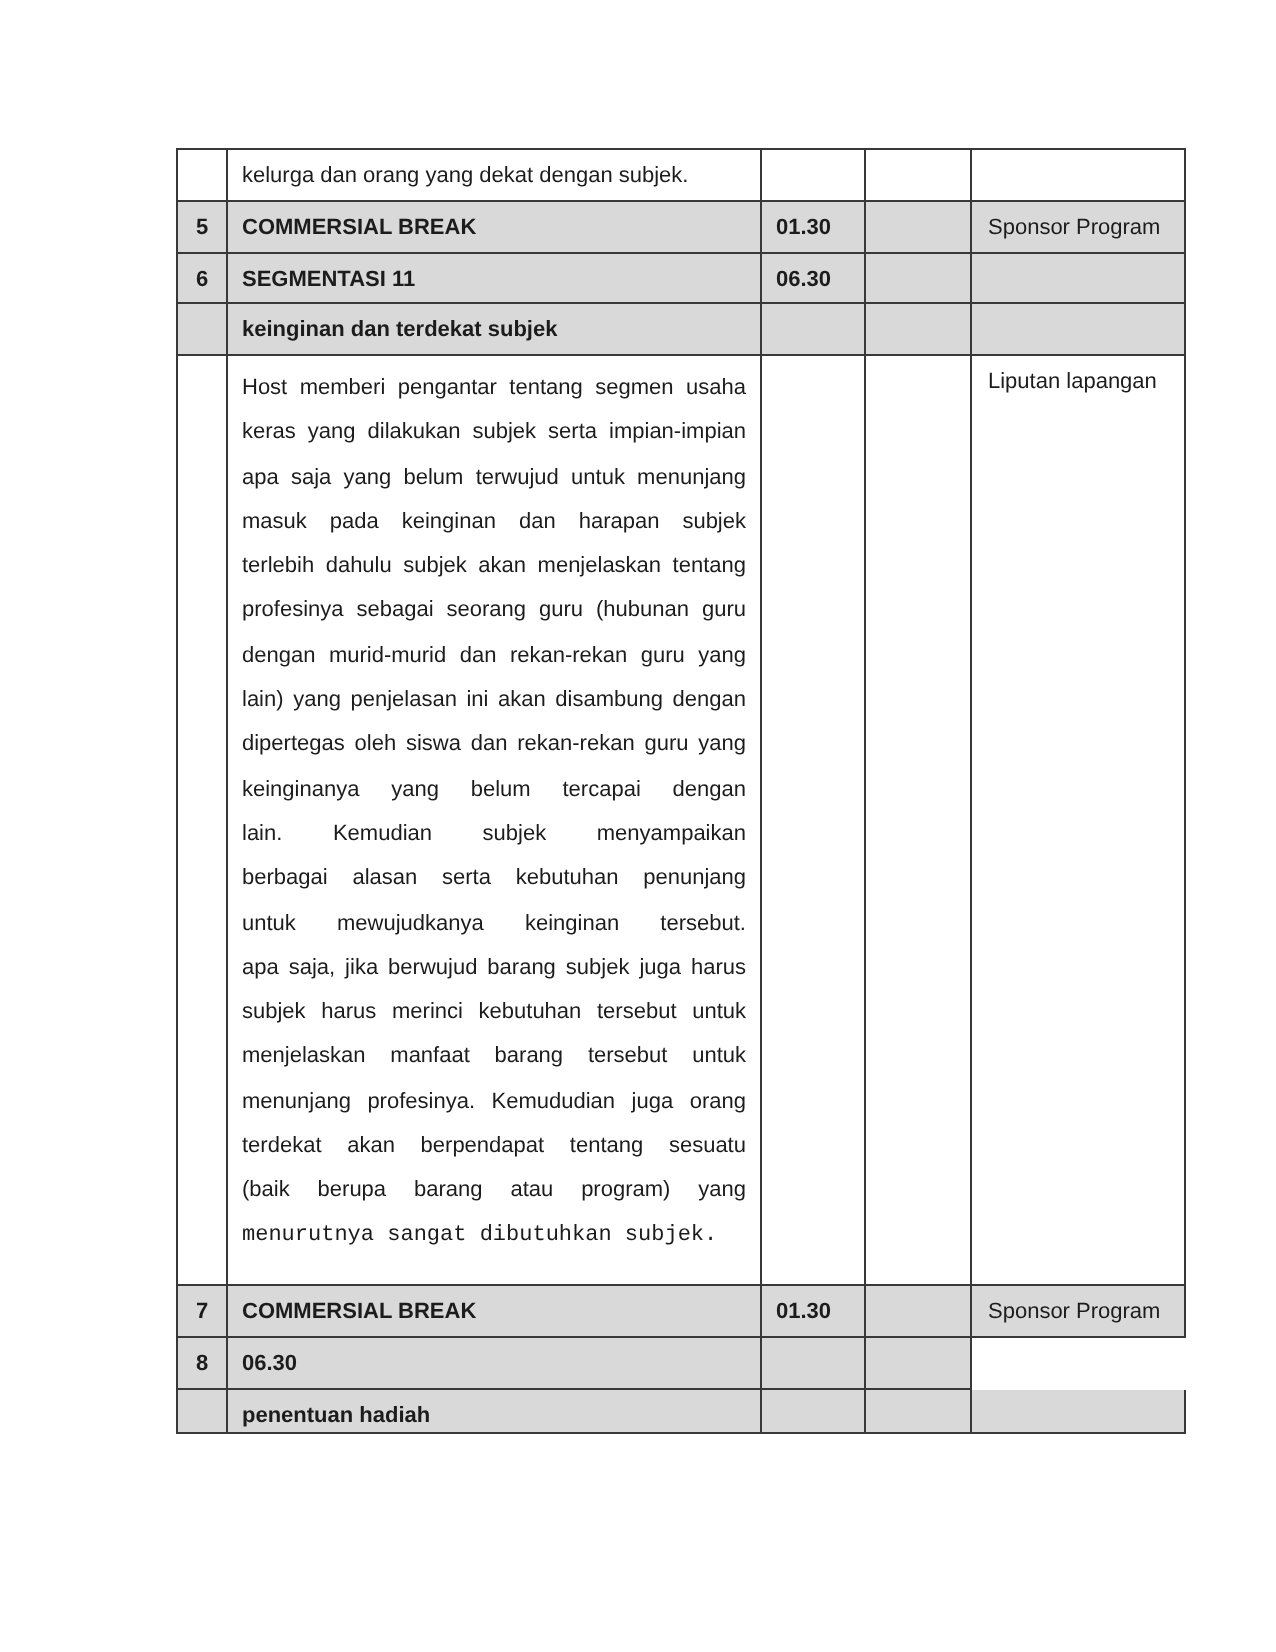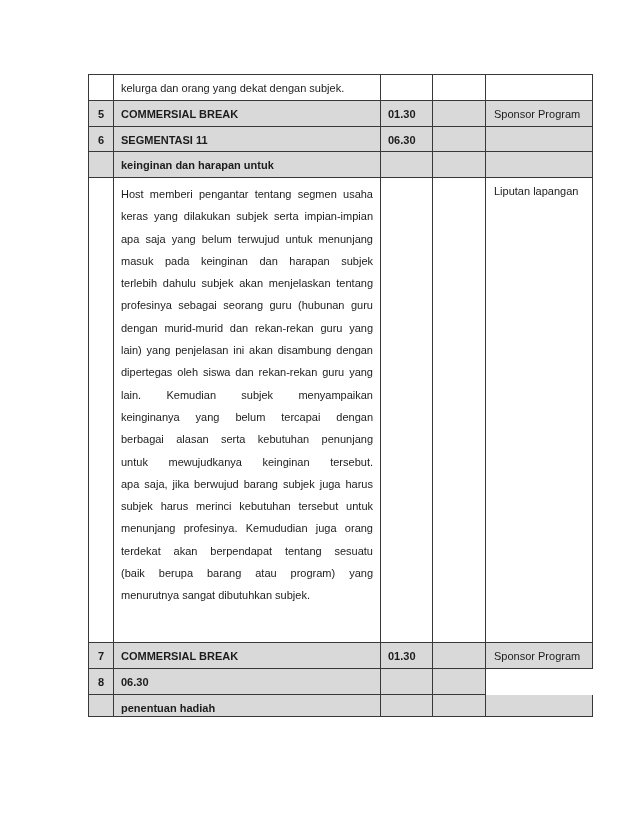--- a/index.html
+++ b/index.html
@@ -57,20 +57,21 @@
   .para-line{
     line-height:22.3px;
     height:22.3px;
     text-align:justify;
     text-align-last:justify;
     white-space:nowrap;
     overflow:hidden;
   }
   .para-line.last{
     text-align-last:left;
+    font-family:Liberation Mono, monospace;
   }
 </style>
 </head>
 <body>
 
 <div class="page">
   <div class="doc-table">
 
     <div class="trow h26">
       <div class="cell no-cell"></div>
@@ -91,44 +92,45 @@
     <div class="trow h25 shaded boldrow">
       <div class="cell no-cell">6</div>
       <div class="cell desc-cell">SEGMENTASI 11</div>
       <div class="cell dur-cell">06.30</div>
       <div class="cell spare-cell"></div>
       <div class="cell notes-cell"></div>
     </div>
 
     <div class="trow h26 shaded boldrow">
       <div class="cell no-cell"></div>
-      <div class="cell desc-cell">keinginan dan harapan untuk</div>
+      <div class="cell desc-cell">keinginan dan terdekat subjek</div>
       <div class="cell dur-cell"></div>
       <div class="cell spare-cell"></div>
       <div class="cell notes-cell"></div>
     </div>
 
     <div class="trow hpara">
       <div class="cell no-cell"></div>
       <div class="cell desc-cell para-cell">
           <div class="para-line">Host memberi pengantar tentang segmen usaha</div>
           <div class="para-line">keras yang dilakukan subjek serta impian-impian</div>
           <div class="para-line">apa saja yang belum terwujud untuk menunjang</div>
           <div class="para-line">masuk pada  keinginan dan harapan subjek</div>
           <div class="para-line">terlebih dahulu subjek akan menjelaskan tentang</div>
           <div class="para-line">profesinya sebagai seorang guru (hubunan guru</div>
           <div class="para-line">dengan murid-murid dan rekan-rekan guru yang</div>
           <div class="para-line">lain) yang  penjelasan ini  akan disambung dengan</div>
           <div class="para-line">dipertegas oleh siswa dan rekan-rekan guru yang</div>
+          <div class="para-line">keinginanya yang belum tercapai dengan</div>
           <div class="para-line">lain. Kemudian subjek menyampaikan</div>
-          <div class="para-line">keinginanya yang belum tercapai dengan</div>
           <div class="para-line">berbagai alasan serta kebutuhan penunjang</div>
           <div class="para-line">untuk mewujudkanya keinginan tersebut.</div>
           <div class="para-line">apa saja, jika berwujud barang  subjek juga harus</div>
           <div class="para-line">subjek harus merinci kebutuhan tersebut untuk</div>
+          <div class="para-line">menjelaskan manfaat barang tersebut untuk</div>
           <div class="para-line">menunjang profesinya. Kemududian juga orang</div>
           <div class="para-line">terdekat akan berpendapat tentang  sesuatu</div>
           <div class="para-line">(baik berupa barang atau program) yang</div>
           <div class="para-line last">menurutnya sangat dibutuhkan subjek.</div>
         </div>
       <div class="cell dur-cell"></div>
       <div class="cell spare-cell"></div>
       <div class="cell notes-cell">Liputan lapangan</div>
     </div>
 

